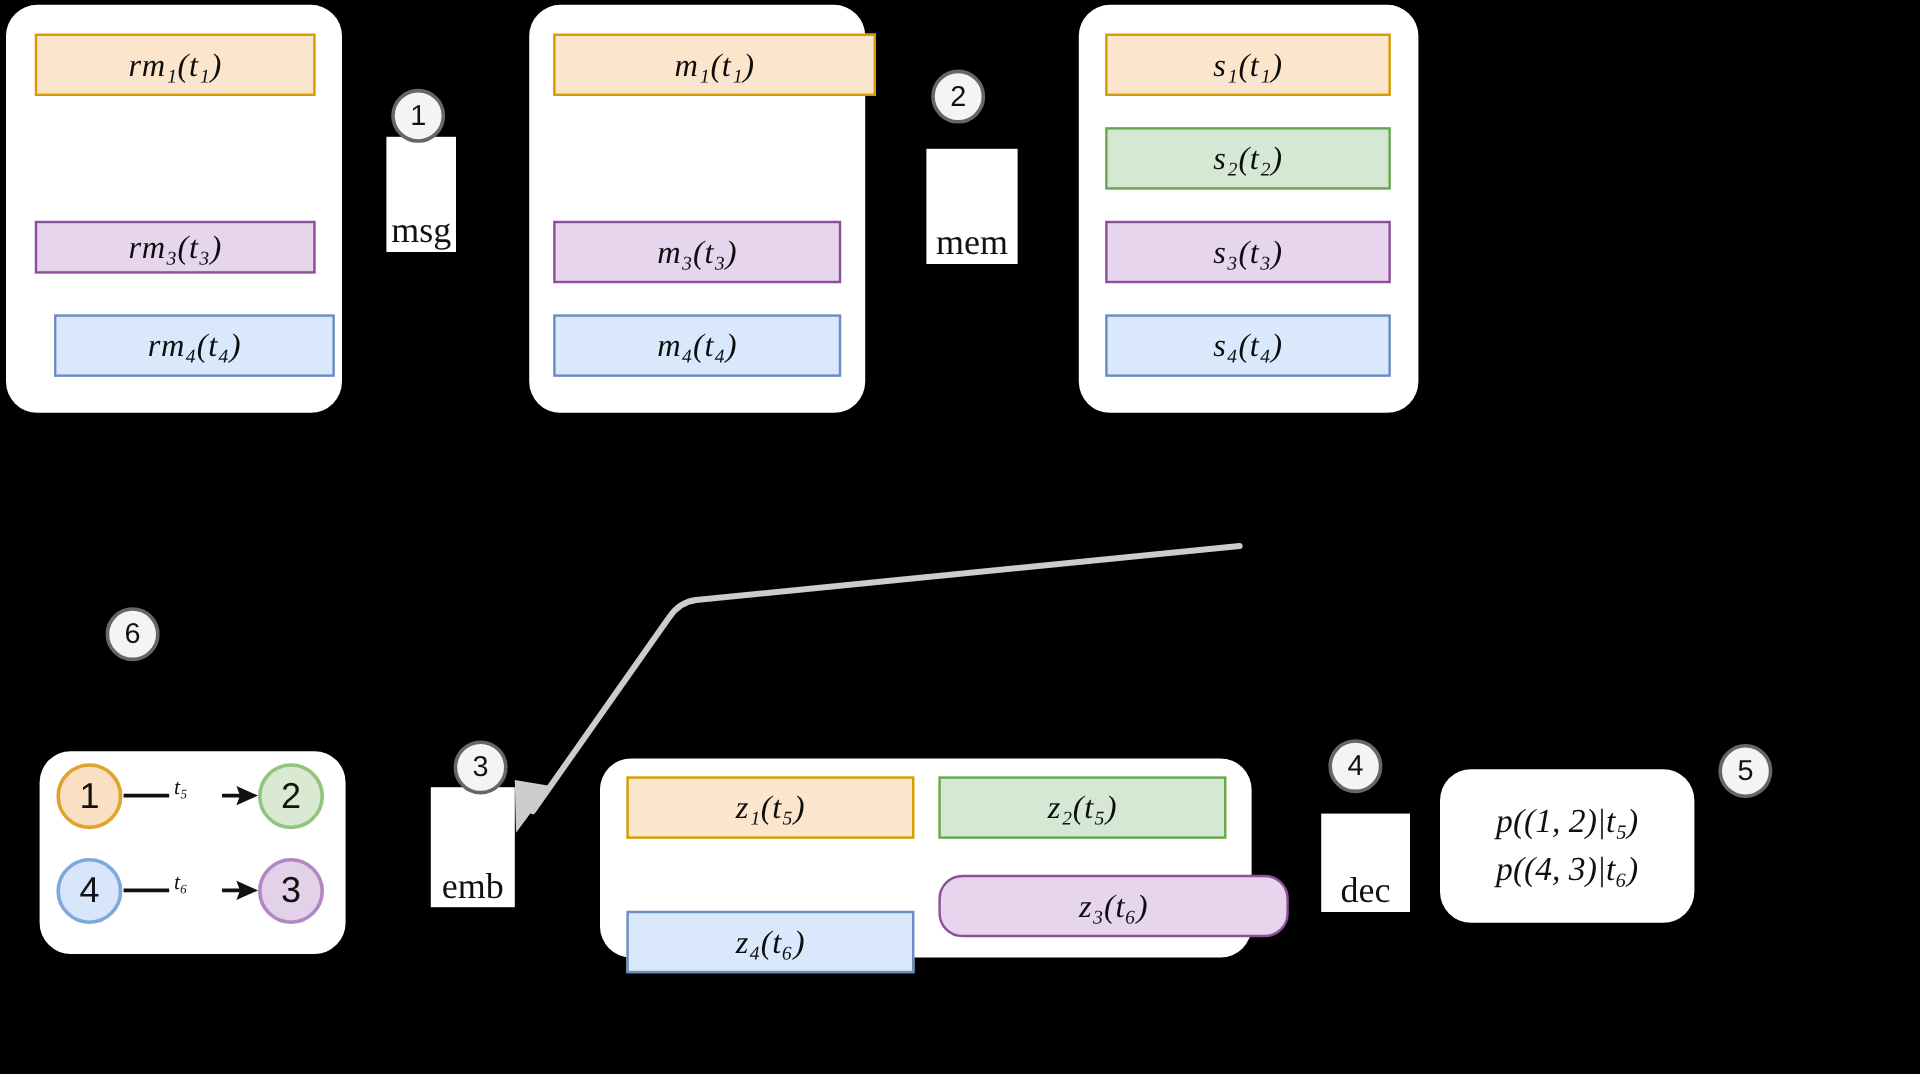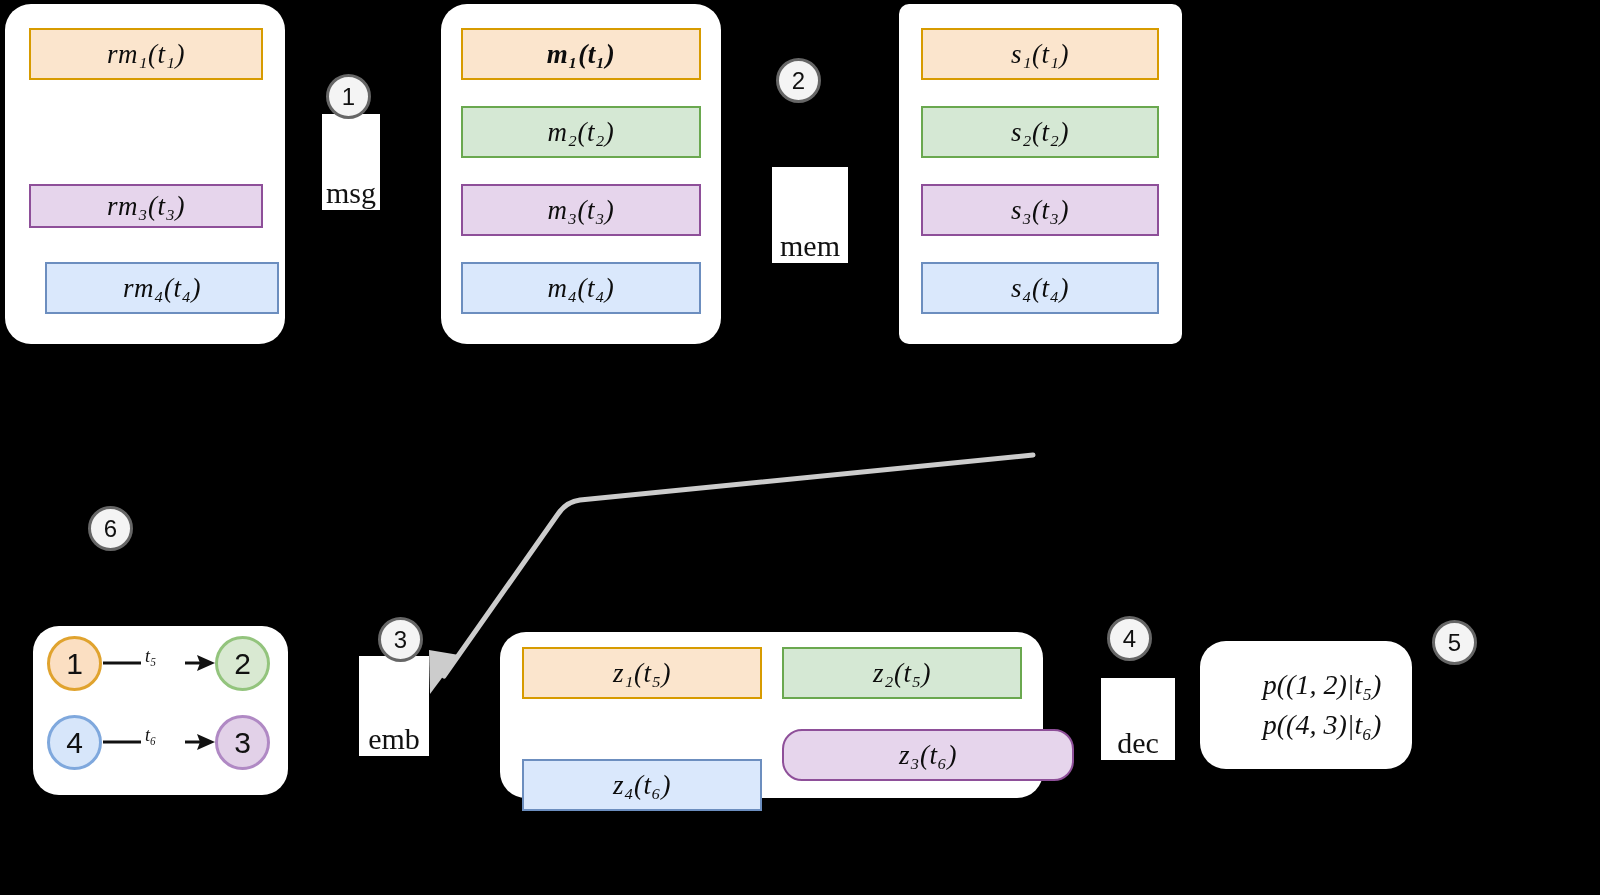--- a/index.html
+++ b/index.html
@@ -146,32 +146,31 @@
     <div class="item c-purple" style="left:24px; top:180px; width:234px; height:44px;">rm₃(t₃)</div>
     <div class="item c-blue" style="left:24px; top:258px; width:234px; height:52px;margin-left:16px;">rm₄(t₄)</div>
   </div>
 
   <div class="labelbox" style="left:322px; top:114px; width:58px; height:96px;">
     <span>msg</span>
   </div>
   <div class="stepnum" style="left:326px; top:74px;">1</div>
 
   <div class="panel" style="left:441px; top:4px; width:280px; height:340px;">
-    <div class="item c-orange" style="left:20px; top:24px; width:240px; height:52px;font-weight:bold;">m₁(t₁)</div>
-    <div class="item c-green" style="left:20px; top:102px; width:240px; height:52px;">m₂(t₂)</div>
+    <div class="item c-orange" style="left:20px; top:24px; width:269px; height:52px;">m₁(t₁)</div>
     <div class="item c-purple" style="left:20px; top:180px; width:240px; height:52px;">m₃(t₃)</div>
     <div class="item c-blue" style="left:20px; top:258px; width:240px; height:52px;">m₄(t₄)</div>
   </div>
 
-  <div class="labelbox" style="left:772px; top:124px; width:76px; height:96px;margin-top:43px;">
+  <div class="labelbox" style="left:772px; top:124px; width:76px; height:96px;">
     <span>mem</span>
   </div>
   <div class="stepnum" style="left:776px; top:58px;">2</div>
 
-  <div class="panel" style="left:899px; top:4px; width:283px; height:340px;border-radius:10px;">
+  <div class="panel" style="left:899px; top:4px; width:283px; height:340px;">
     <div class="item c-orange" style="left:22px; top:24px; width:238px; height:52px;">s₁(t₁)</div>
     <div class="item c-green" style="left:22px; top:102px; width:238px; height:52px;">s₂(t₂)</div>
     <div class="item c-purple" style="left:22px; top:180px; width:238px; height:52px;">s₃(t₃)</div>
     <div class="item c-blue" style="left:22px; top:258px; width:238px; height:52px;">s₄(t₄)</div>
   </div>
 
   <div class="stepnum" style="left:88px; top:506px;">6</div>
 
   <div class="panel" style="left:33px; top:626px; width:255px; height:169px;">
     <div class="gnode n-orange" style="left:14px; top:10px;">1</div>
@@ -203,21 +202,21 @@
     <div class="item c-blue" style="left:22px; top:97px; width:240px; height:52px;margin-top:30px;">z₄(t₆)</div>
     <div class="item c-purple" style="left:282px; top:97px; width:292px; height:52px;border-radius:20px;">z₃(t₆)</div>
   </div>
 
   <div class="labelbox" style="left:1101px; top:678px; width:74px; height:82px;">
     <span>dec</span>
   </div>
   <div class="stepnum" style="left:1107px; top:616px;">4</div>
 
   <div class="panel" style="left:1200px; top:641px; width:212px; height:128px;">
-    <div class="problines" style="left:0; top:0; width:212px; height:128px;margin-left:16px;">
+    <div class="problines" style="left:0; top:0; width:212px; height:128px;">
       <div class="probline">p((1, 2)|t₅)</div>
       <div class="probline">p((4, 3)|t₆)</div>
     </div>
   </div>
 
   <div class="stepnum" style="left:1432px; top:620px;">5</div>
 
 </div>
 
 </body></html>

